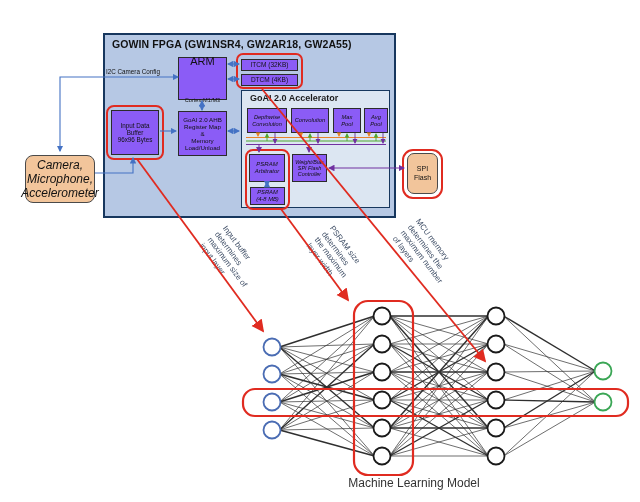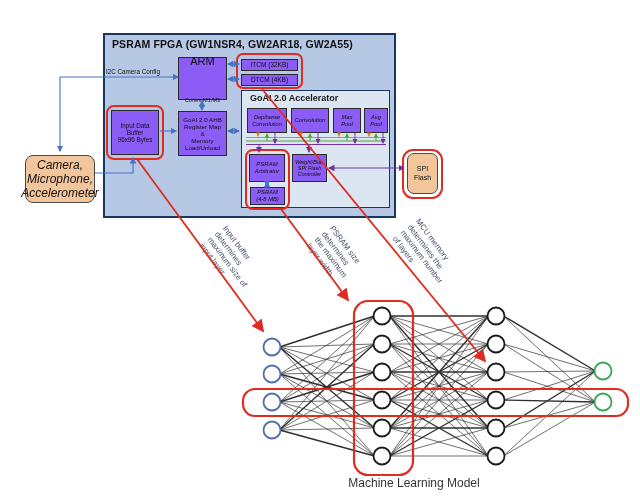--- a/index.html
+++ b/index.html
@@ -23,21 +23,21 @@
   #overlay{position:absolute;left:0;top:0;width:640px;height:502px;pointer-events:none;}
   .t-title{font-weight:bold;font-size:10.5px;letter-spacing:.1px;}
   .t-goai{font-size:9px;font-weight:600;color:#1a1a1a;}
 </style>
 </head>
 <body>
 
 <div id="canvas">
 
   <div id="fpga"></div>
-  <div class="abs t-title" style="left:112px;top:38px;">PSRAM FPGA (GW1NSR4, GW2AR18, GW2A55)</div>
+  <div class="abs t-title" style="left:112px;top:38px;">GOWIN FPGA (GW1NSR4, GW2AR18, GW2A55)</div>
 
   <div id="goai"></div>
   <div class="abs t-goai" style="left:250px;top:93px;">GoAI 2.0 Accelerator</div>
 
   <div class="abs" style="left:106px;top:68px;font-size:6.3px;">I2C Camera Config</div>
 
   <div class="box" style="left:178px;top:57px;width:49px;height:43px;">
     <div><span style="font-size:11px;">ARM</span><br>
       <span style="font-size:5.6px;">Cortex-M1/M3</span></div>
   </div>

